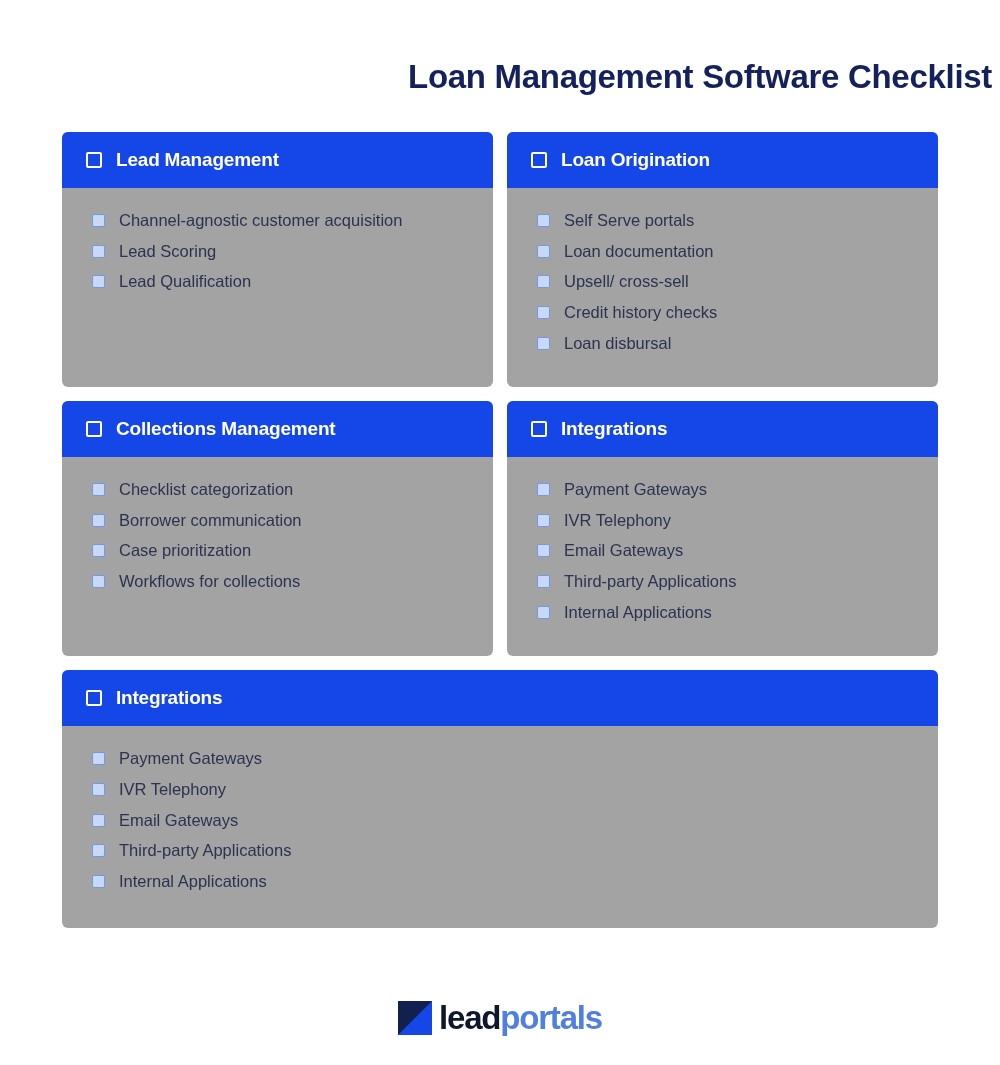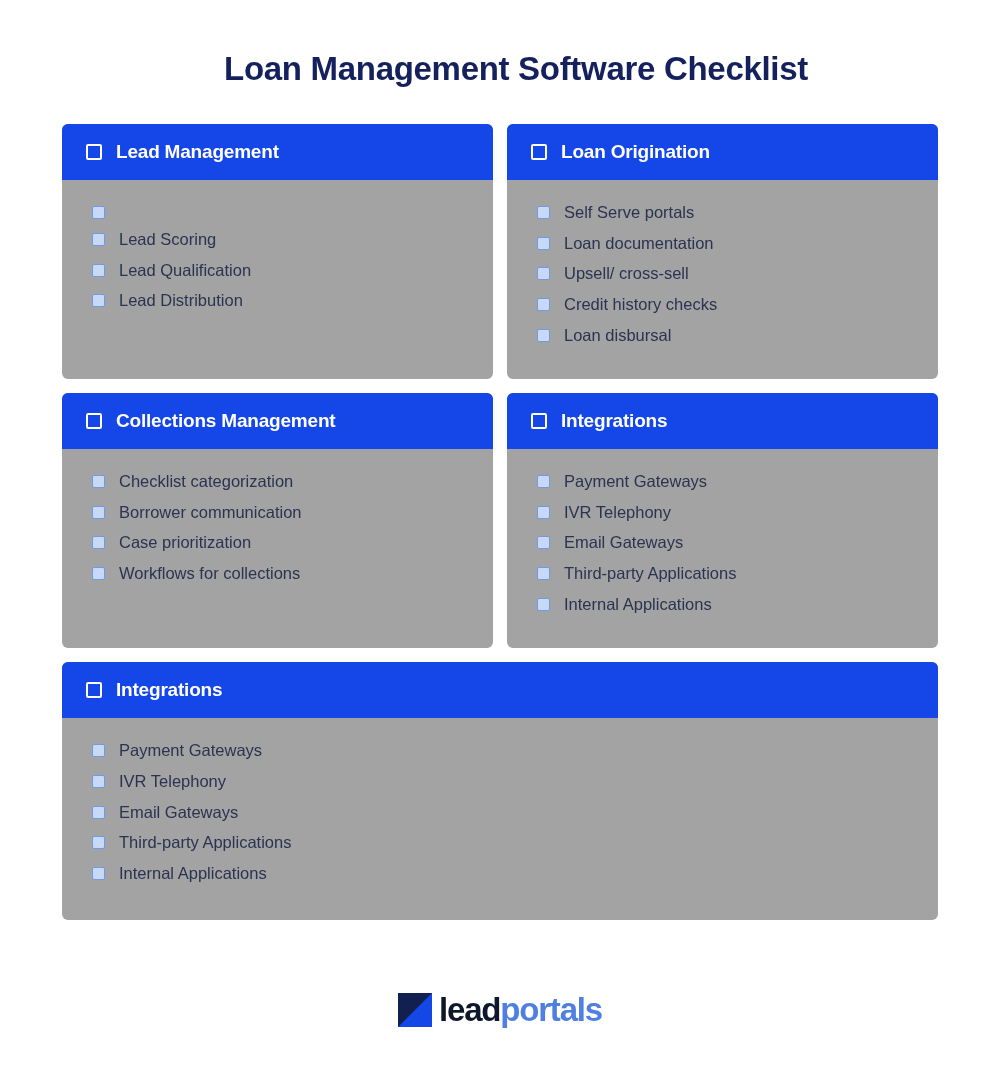--- a/index.html
+++ b/index.html
@@ -14,26 +14,26 @@
     color: #16205b;
     overflow: hidden;
   }
   .page {
     position: relative;
     width: 1000px;
     height: 1065px;
     box-sizing: border-box;
   }
   .page-title {
-    text-align: center;
+    text-align: right;
     font-size: 33px;
     font-weight: bold;
     color: #15215c;
     letter-spacing: -0.3px;
-    margin: 0;
+    margin: 8px;
     padding-top: 50px;
     padding-bottom: 0;
     padding-left: 32px;
   }
   .grid {
     margin: 36px 62px 0 62px;
     display: flex;
     flex-wrap: wrap;
     justify-content: space-between;
     gap: 14px 14px;
@@ -163,32 +163,29 @@
   <div class="grid">
 
     <div class="card half">
       <div class="card-head">
         <span class="box"></span>
         <span class="card-title">Lead Management</span>
       </div>
       <div class="card-body">
         <div class="item">
           <span class="box"></span>
+          <span class="label">Channel-agnostic customer acquisition</span>
         </div>
         <div class="item">
           <span class="box"></span>
           <span class="label">Lead Scoring</span>
         </div>
         <div class="item">
           <span class="box"></span>
           <span class="label">Lead Qualification</span>
-        </div>
-        <div class="item">
-          <span class="box"></span>
-          <span class="label">Lead Distribution</span>
         </div>
       </div>
     </div>
 
     <div class="card half">
       <div class="card-head">
         <span class="box"></span>
         <span class="card-title">Loan Origination</span>
       </div>
       <div class="card-body">

